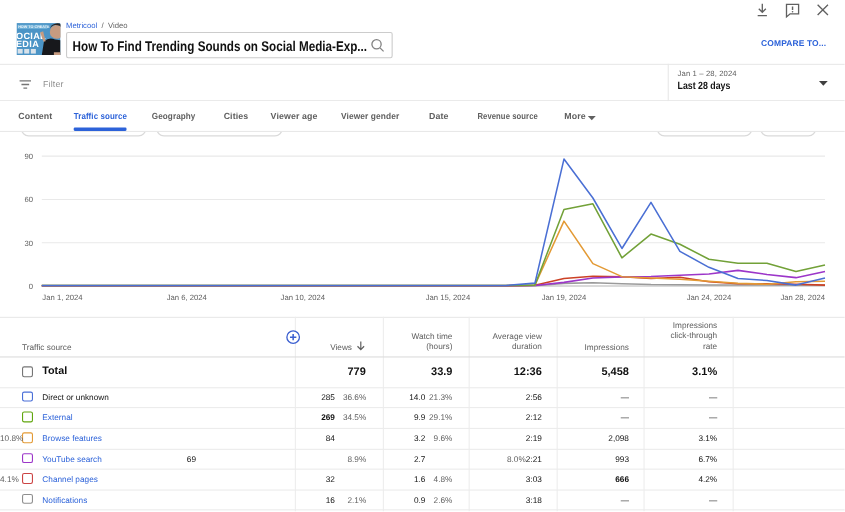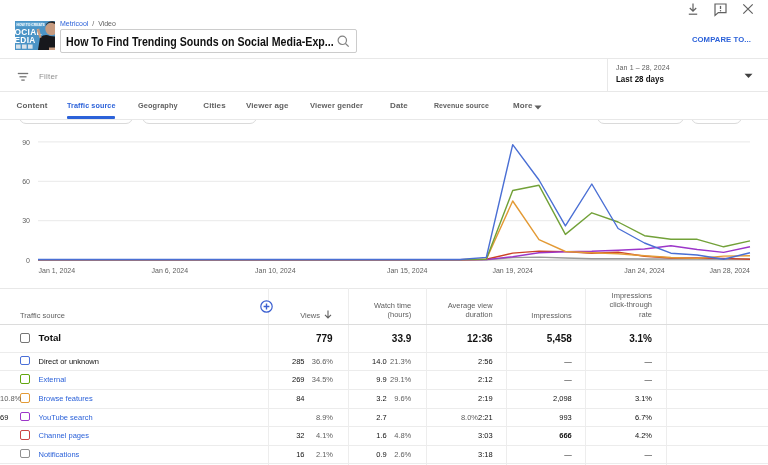--- a/index.html
+++ b/index.html
@@ -145,49 +145,49 @@
 <div class="abs" style="left:38.5px;top:356.8px;font-size:7.5px;color:#111">Direct or unknown</div>
 <div class="abs" style="left:0;top:356.8px;width:304.5px;text-align:right;font-size:7.5px;font-weight:normal;color:#111">285</div>
 <div class="abs" style="left:0;top:356.8px;width:333.0px;text-align:right;font-size:7.5px;font-weight:normal;color:#606060">36.6%</div>
 <div class="abs" style="left:0;top:356.8px;width:386.7px;text-align:right;font-size:7.5px;font-weight:normal;color:#111">14.0</div>
 <div class="abs" style="left:0;top:356.8px;width:411.3px;text-align:right;font-size:7.5px;font-weight:normal;color:#606060">21.3%</div>
 <div class="abs" style="left:0;top:356.8px;width:492.6px;text-align:right;font-size:7.5px;font-weight:normal;color:#111">2:56</div>
 <div class="abs" style="left:0;top:356.8px;width:571.8px;text-align:right;font-size:7.5px;font-weight:normal;color:#111">—</div>
 <div class="abs" style="left:0;top:356.8px;width:652.0px;text-align:right;font-size:7.5px;font-weight:normal;color:#111">—</div>
 <div class="abs" style="left:20.3px;top:374.4px;width:9.6px;height:9.6px;border:1.7px solid #61a60e;border-radius:2px"></div>
 <div class="abs" style="left:38.5px;top:375.4px;font-size:7.5px;color:#2c62d9">External</div>
-<div class="abs" style="left:0;top:375.4px;width:304.5px;text-align:right;font-size:7.5px;font-weight:normal;color:#111">269</div>
+<div class="abs" style="left:0;top:375.4px;width:304.5px;text-align:right;font-size:7.5px;font-weight:bold;color:#111">269</div>
 <div class="abs" style="left:0;top:375.4px;width:333.0px;text-align:right;font-size:7.5px;font-weight:normal;color:#606060">34.5%</div>
 <div class="abs" style="left:0;top:375.4px;width:386.7px;text-align:right;font-size:7.5px;font-weight:normal;color:#111">9.9</div>
 <div class="abs" style="left:0;top:375.4px;width:411.3px;text-align:right;font-size:7.5px;font-weight:normal;color:#606060">29.1%</div>
 <div class="abs" style="left:0;top:375.4px;width:492.6px;text-align:right;font-size:7.5px;font-weight:normal;color:#111">2:12</div>
 <div class="abs" style="left:0;top:375.4px;width:571.8px;text-align:right;font-size:7.5px;font-weight:normal;color:#111">—</div>
 <div class="abs" style="left:0;top:375.4px;width:652.0px;text-align:right;font-size:7.5px;font-weight:normal;color:#111">—</div>
 <div class="abs" style="left:20.3px;top:393.0px;width:9.6px;height:9.6px;border:1.7px solid #e39a35;border-radius:2px"></div>
 <div class="abs" style="left:38.5px;top:394.0px;font-size:7.5px;color:#2c62d9">Browse features</div>
 <div class="abs" style="left:0;top:394.0px;width:304.5px;text-align:right;font-size:7.5px;font-weight:normal;color:#111">84</div>
 <div class="abs" style="left:0;top:394.0px;width:333.0px;font-size:7.5px;font-weight:normal;color:#606060">10.8%</div>
 <div class="abs" style="left:0;top:394.0px;width:386.7px;text-align:right;font-size:7.5px;font-weight:normal;color:#111">3.2</div>
 <div class="abs" style="left:0;top:394.0px;width:411.3px;text-align:right;font-size:7.5px;font-weight:normal;color:#606060">9.6%</div>
 <div class="abs" style="left:0;top:394.0px;width:492.6px;text-align:right;font-size:7.5px;font-weight:normal;color:#111">2:19</div>
 <div class="abs" style="left:0;top:394.0px;width:571.8px;text-align:right;font-size:7.5px;font-weight:normal;color:#111">2,098</div>
 <div class="abs" style="left:0;top:394.0px;width:652.0px;text-align:right;font-size:7.5px;font-weight:normal;color:#111">3.1%</div>
 <div class="abs" style="left:20.3px;top:411.6px;width:9.6px;height:9.6px;border:1.7px solid #9c36c9;border-radius:2px"></div>
 <div class="abs" style="left:38.5px;top:412.6px;font-size:7.5px;color:#2c62d9">YouTube search</div>
-<div class="abs" style="left:0;top:412.6px;width:348px;text-align:left;font-size:7.5px;font-weight:normal;color:#111">69</div>
+<div class="abs" style="left:0;top:412.6px;width:348px;text-align:center;font-size:7.5px;font-weight:normal;color:#111">69</div>
 <div class="abs" style="left:0;top:412.6px;width:333.0px;text-align:right;font-size:7.5px;font-weight:normal;color:#606060">8.9%</div>
 <div class="abs" style="left:0;top:412.6px;width:386.7px;text-align:right;font-size:7.5px;font-weight:normal;color:#111">2.7</div>
 <div class="abs" style="left:0;top:412.6px;width:478px;text-align:right;font-size:7.5px;font-weight:normal;color:#606060">8.0%</div>
 <div class="abs" style="left:0;top:412.6px;width:492.6px;text-align:right;font-size:7.5px;font-weight:normal;color:#111">2:21</div>
 <div class="abs" style="left:0;top:412.6px;width:571.8px;text-align:right;font-size:7.5px;font-weight:normal;color:#111">993</div>
 <div class="abs" style="left:0;top:412.6px;width:652.0px;text-align:right;font-size:7.5px;font-weight:normal;color:#111">6.7%</div>
 <div class="abs" style="left:20.3px;top:430.2px;width:9.6px;height:9.6px;border:1.7px solid #cc4444;border-radius:2px"></div>
 <div class="abs" style="left:38.5px;top:431.2px;font-size:7.5px;color:#2c62d9">Channel pages</div>
 <div class="abs" style="left:0;top:431.2px;width:304.5px;text-align:right;font-size:7.5px;font-weight:normal;color:#111">32</div>
-<div class="abs" style="left:0;top:431.2px;width:333.0px;text-align:right;font-size:7.5px;font-weight:normal;color:#606060">4.1%</div>
+<div class="abs" style="left:0;top:431.2px;width:333.0px;text-align:left;font-size:7.5px;font-weight:normal;color:#606060">4.1%</div>
 <div class="abs" style="left:0;top:431.2px;width:386.7px;text-align:right;font-size:7.5px;font-weight:normal;color:#111">1.6</div>
 <div class="abs" style="left:0;top:431.2px;width:411.3px;text-align:right;font-size:7.5px;font-weight:normal;color:#606060">4.8%</div>
 <div class="abs" style="left:0;top:431.2px;width:492.6px;text-align:right;font-size:7.5px;font-weight:normal;color:#111">3:03</div>
 <div class="abs" style="left:0;top:431.2px;width:571.8px;text-align:right;font-size:7.5px;font-weight:bold;color:#111">666</div>
 <div class="abs" style="left:0;top:431.2px;width:652.0px;text-align:right;font-size:7.5px;font-weight:normal;color:#111">4.2%</div>
 <div class="abs" style="left:20.3px;top:448.8px;width:9.6px;height:9.6px;border:1.7px solid #8f8f8f;border-radius:2px"></div>
 <div class="abs" style="left:38.5px;top:449.8px;font-size:7.5px;color:#2c62d9">Notifications</div>
 <div class="abs" style="left:0;top:449.8px;width:304.5px;text-align:right;font-size:7.5px;font-weight:normal;color:#111">16</div>
 <div class="abs" style="left:0;top:449.8px;width:333.0px;text-align:right;font-size:7.5px;font-weight:normal;color:#606060">2.1%</div>
 <div class="abs" style="left:0;top:449.8px;width:386.7px;text-align:right;font-size:7.5px;font-weight:normal;color:#111">0.9</div>

